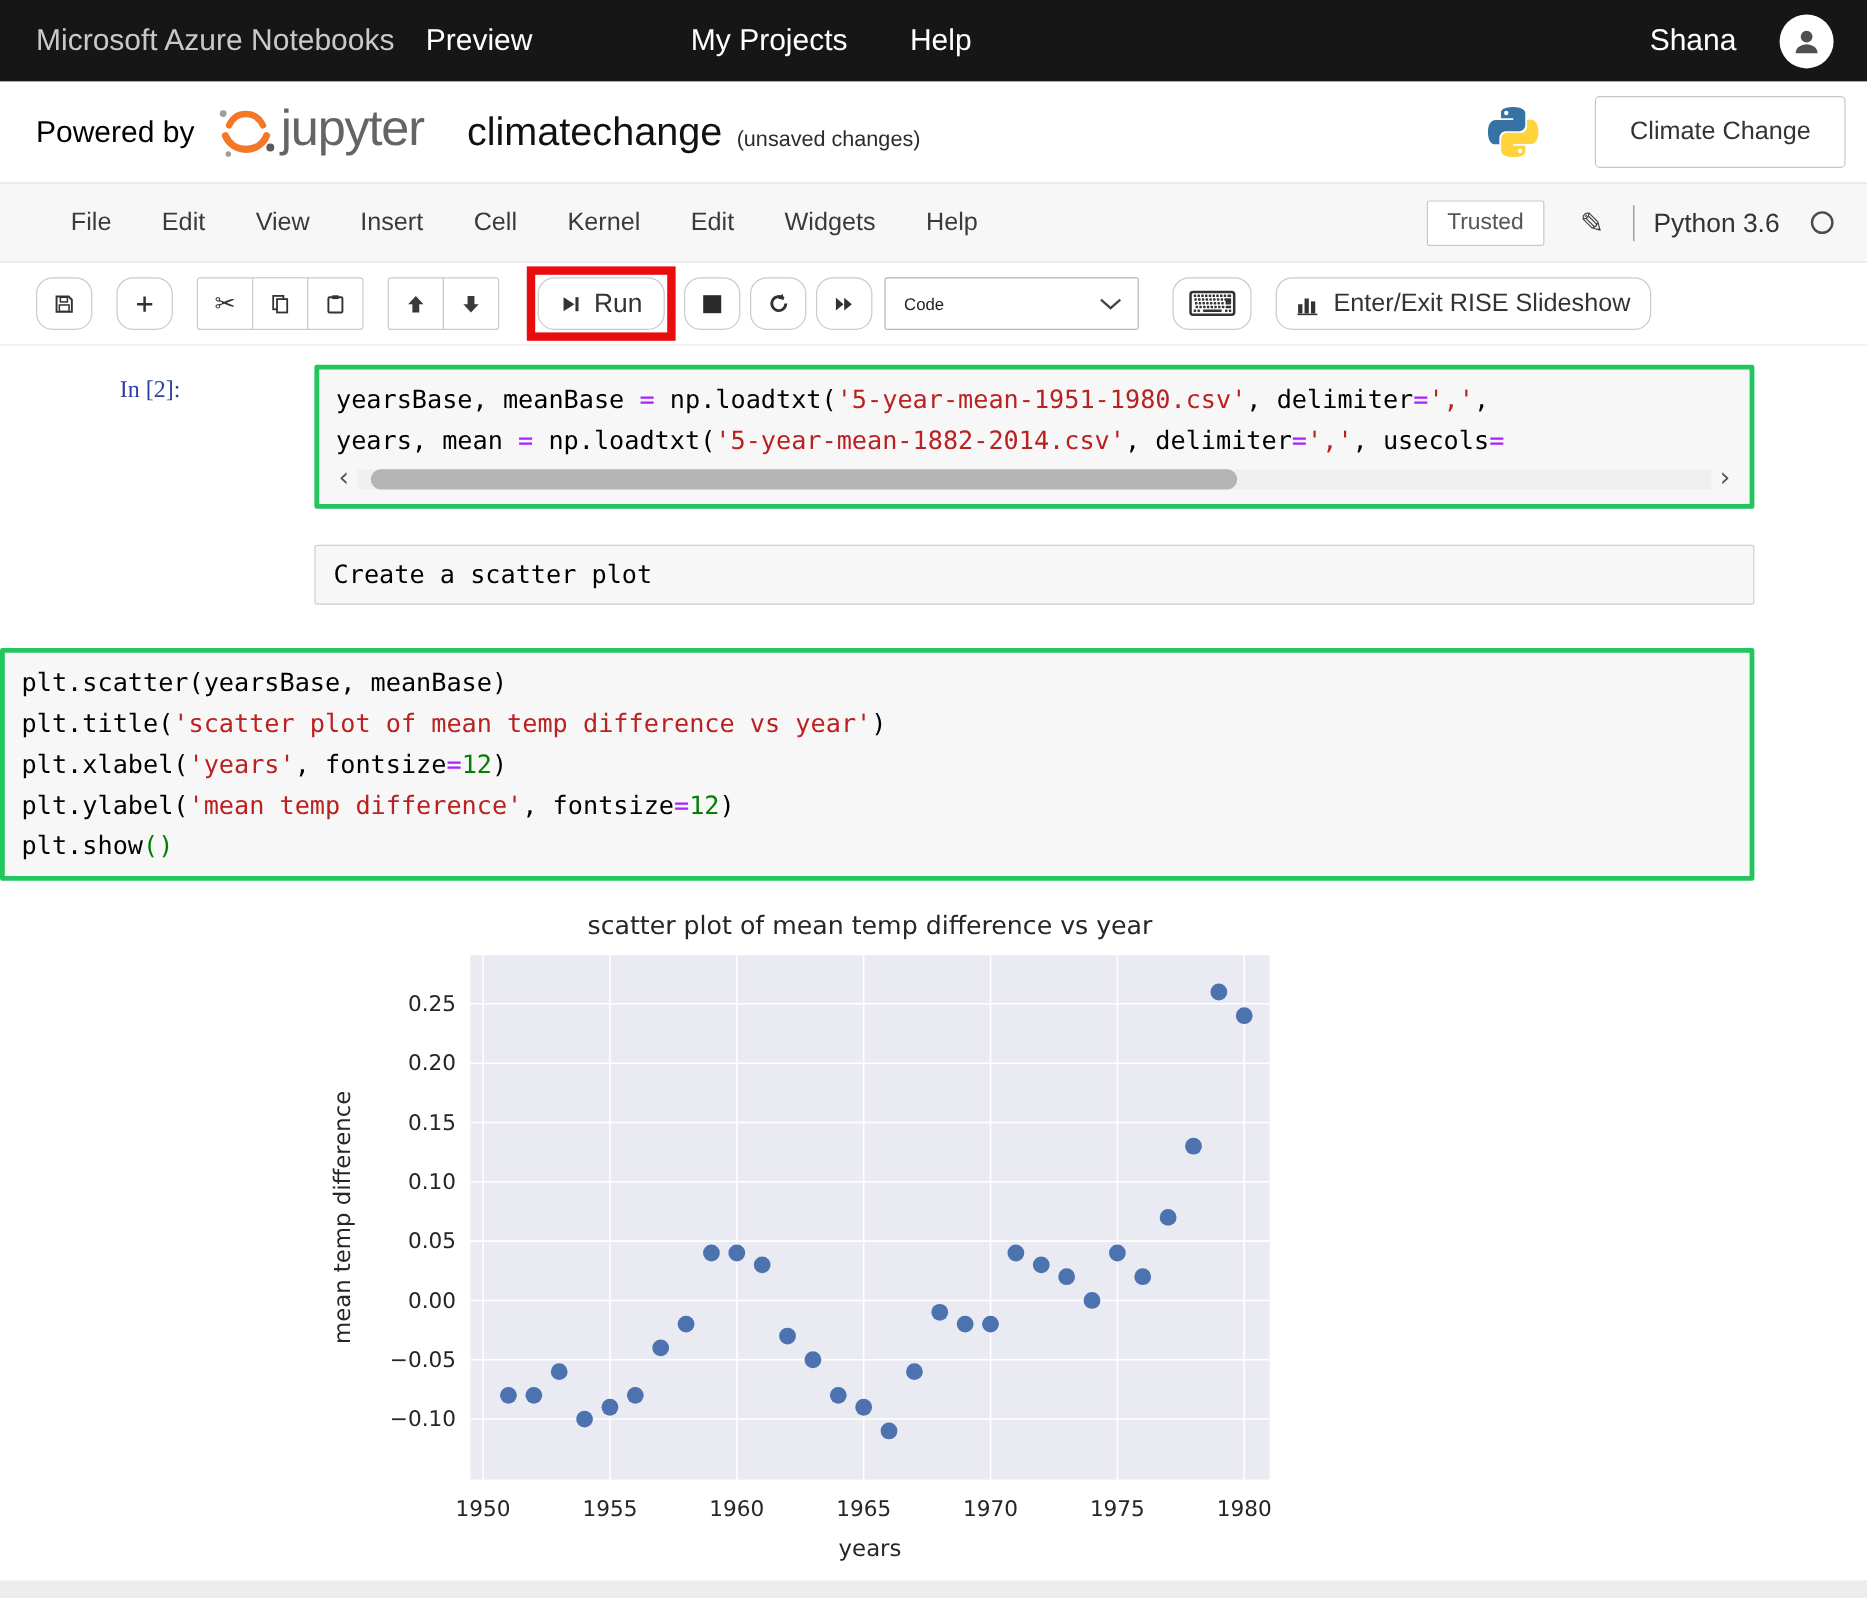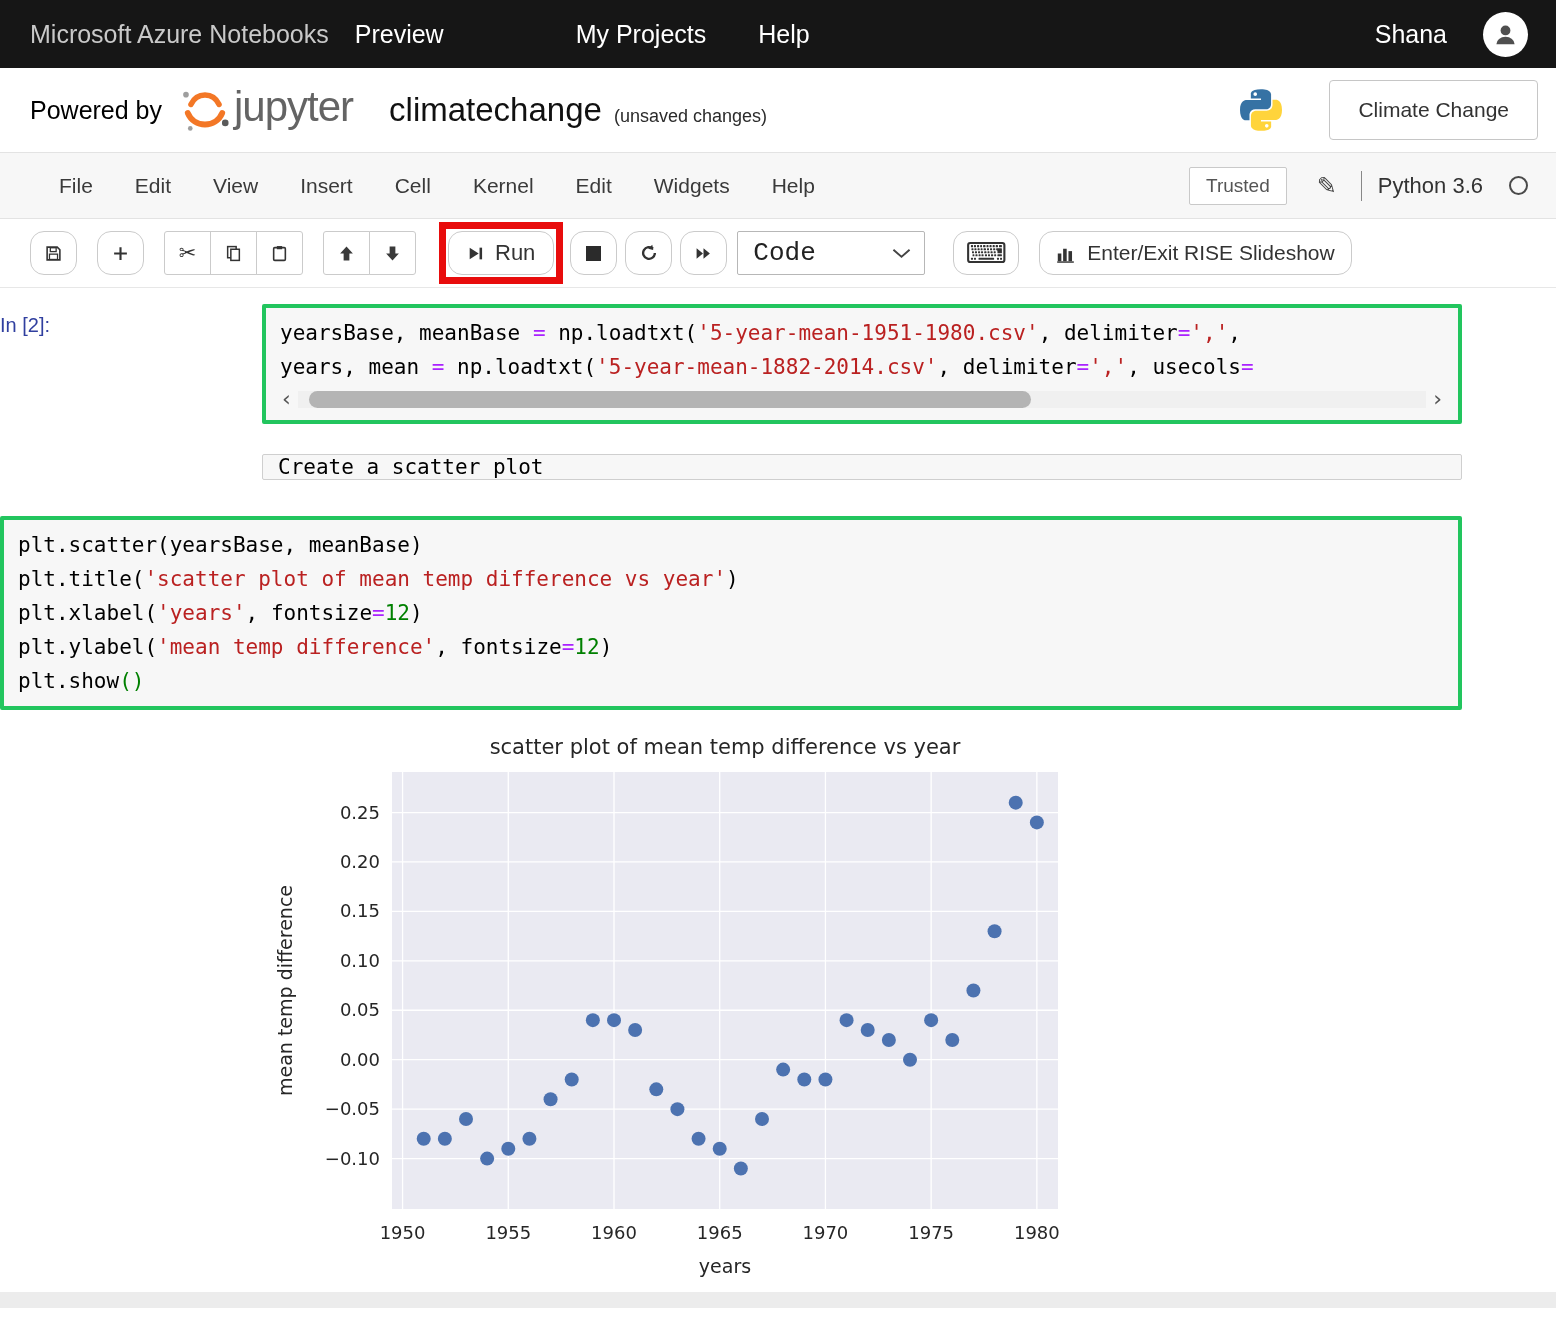--- a/index.html
+++ b/index.html
@@ -45,37 +45,37 @@
   .btn-group { display:flex; }
   .btn-group .btn { border-radius:0; margin-left:-1px; }
   .btn-group .btn:first-child { border-radius:3px 0 0 3px; margin-left:0; }
   .btn-group .btn:last-child { border-radius:0 3px 3px 0; }
   .uni { font-family:"DejaVu Sans", sans-serif; font-size:21px; line-height:1; }
   .kb .uni { font-size:29px; }
   .run-wrap { position:relative; display:inline-flex; margin:0 16px 0 12px; }
   .run-btn { padding:0 18px; font-size:22px; gap:11px; }
   .red-box { position:absolute; left:-9px; top:-9px; right:-9px; bottom:-9px; border:7px solid #e80c0c; pointer-events:none; }
   .stop-square { width:15px; height:15px; background:#2b2b2b; display:inline-block; }
-  .code-select { width:188px; height:44px; border:1px solid #b7b7b7; border-radius:2px; background:#fff; display:flex; align-items:center; justify-content:space-between; padding:0 13px 0 15px; font-size:26px; color:#222; margin:0 28px 0 10px; cursor:pointer;font-family:Liberation Mono, monospace; }
+  .code-select { width:212px; height:44px; border:1px solid #b7b7b7; border-radius:2px; background:#fff; display:flex; align-items:center; justify-content:space-between; padding:0 13px 0 15px; font-size:14px; color:#222; margin:0 28px 0 10px; cursor:pointer; }
   .rise-btn { font-size:21px; gap:12px; padding:0 16px; margin-left:20px; }
 
   
   .notebook { padding-top:16px; background:#fff; }
   .cell-row { display:flex; margin-right:94px; }
-  .prompt { flex:0 0 262px; text-align:left; padding:10px 12px 0 0; font-family:Liberation Sans, sans-serif; font-size:20px; color:#303F9F; }
+  .prompt { flex:0 0 262px; text-align:center; padding:10px 12px 0 0; font-family:Liberation Serif, serif; font-size:20px; color:#303F9F; }
   .cell-input { flex:1; border:4px solid #22c55e; background:#f7f7f7; padding:8px 14px; border-radius:2px; }
   .code-area { font-family:"DejaVu Sans Mono", monospace; font-size:21px; line-height:34px; color:#000; white-space:pre; overflow:hidden; }
   .tok-s { color:#BA2121; }
   .tok-o { color:#AA22FF; }
   .tok-n { color:#008000; }
   .hscroll { display:flex; align-items:center; height:26px; margin-top:2px; }
   .hs-arrow { color:#555; font-size:22px; line-height:1; padding:0 2px; font-family:"DejaVu Sans", sans-serif; cursor:pointer; }
   .hs-track { flex:1; height:17px; background:#f0f0f0; position:relative; margin:0 5px; }
   .hs-thumb { position:absolute; left:1%; top:0; width:64%; height:17px; background:#b4b4b4; border-radius:9px; cursor:grab; }
-  .md-cell { margin:30px 94px 36px 262px; border:1px solid #cfcfcf; background:#f7f7f7; padding:0 15px; font-family:"DejaVu Sans Mono", monospace; font-size:21px; color:#000; border-radius:2px; }
+  .md-cell { margin:30px 94px 36px 262px; border:1px solid #cfcfcf; background:#f7f7f7; padding:12px 15px; font-family:"DejaVu Sans Mono", monospace; font-size:21px; color:#000; border-radius:2px; }
   .output-row { margin:20px 0 0 262px; }
   #chart-svg text { font-family:"DejaVu Sans", sans-serif; }
   .bottom-strip { height:16px; background:#ececec; margin-top:6px; }
 </style>
 </head>
 <body>
 
 <div class="topbar">
   <span class="tb-brand">Microsoft Azure Notebooks</span>
   <span class="tb-item tb-preview">Preview</span>

